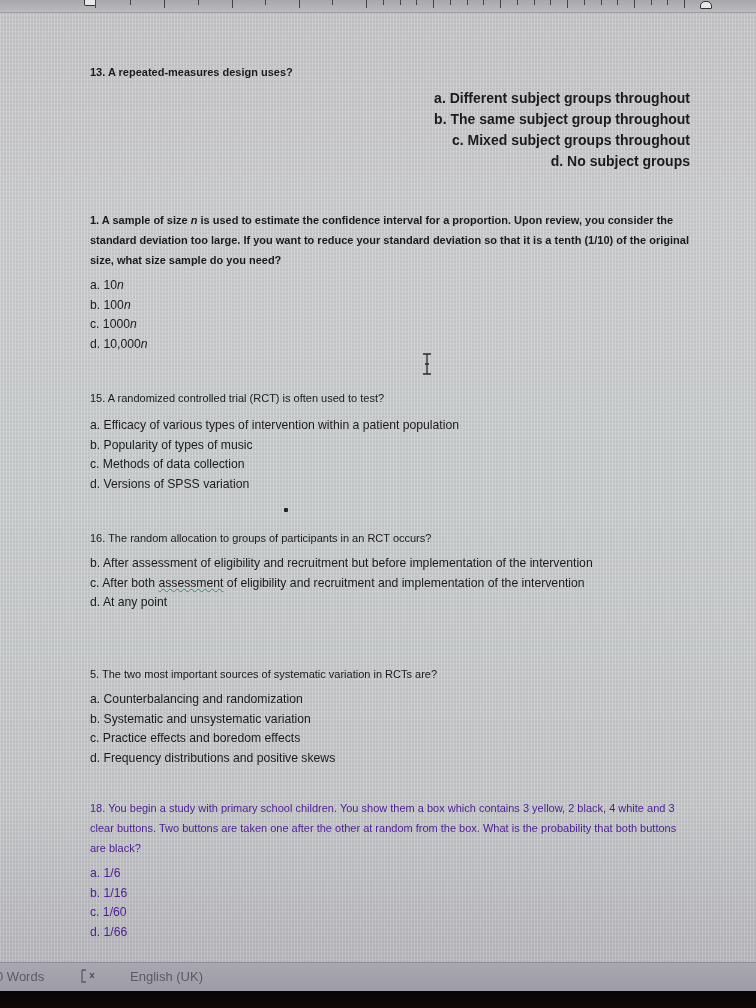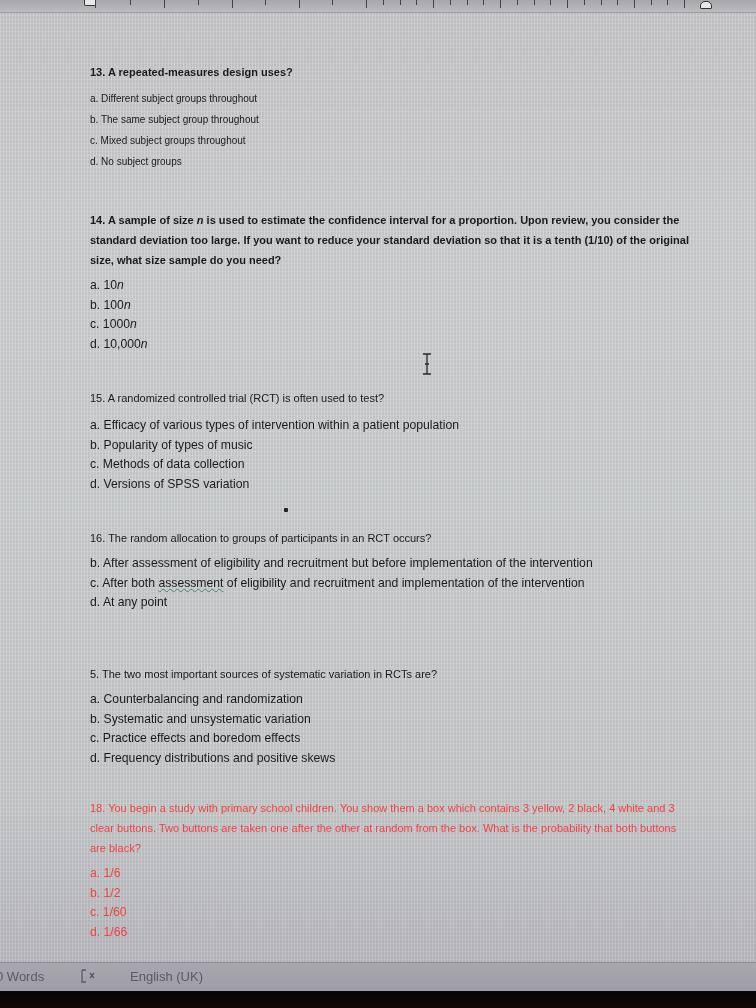--- a/index.html
+++ b/index.html
@@ -35,23 +35,23 @@
   }
   .page {
     position: absolute; left: 90px; top: 60px; width: 600px;
     color: #1b1b1b;
   }
   .q { position: absolute; left: 0; width: 600px; }
   .q-text { font-size: 11px; line-height: 20px; margin: 0; }
   .q13 .q-text, .q14 .q-text { font-weight: bold; font-size: 11px; }
   .opts { margin: 0; padding: 0; list-style: none; }
   .opts li { font-size: 12.2px; line-height: 19.5px; }
-  .q13 .opts li { font-weight: normal; font-size: 10px; line-height: 21px; }
+  .q13 .opts li { font-weight: bold; font-size: 14px; line-height: 21px; text-align: right; }
   .q14 .opts li { line-height: 19.5px; }
-  .q18 .opts li, .q18 .q-text { color: #ef4444; }
+  .q18 .opts li, .q18 .q-text { color: #4c1d95; }
   .q-text i, .opts i { font-style: italic; }
   .squiggle { text-decoration: underline wavy #3a8a7a; text-decoration-thickness: 1px; }
   .cursor-ibeam {
     position: absolute; left: 422px; top: 353px; width: 10px; height: 22px;
   }
   .dot { position: absolute; left: 284px; top: 508px; width: 4px; height: 4px; background: #222; border-radius: 1px; }
   .statusbar {
     position: absolute; left: 0; top: 962px; width: 756px; height: 29px;
     background: linear-gradient(180deg, #a9a8b0 0%, #9d9ca6 100%);
     border-top: 1px solid #8e8e96;
@@ -107,21 +107,21 @@
     <p class="q-text">13. A repeated-measures design uses?</p>
     <ul class="opts" style="margin-top:6px">
       <li>a. Different subject groups throughout</li>
       <li>b. The same subject group throughout</li>
       <li>c. Mixed subject groups throughout</li>
       <li>d. No subject groups</li>
     </ul>
   </div>
 
   <div class="q q14" style="top:150px">
-    <p class="q-text"><span>14. A sample of size </span><i>n</i><span> is used to estimate the confidence interval for a proportion. Upon review, you consider the standard deviation too large. If you want to reduce your standard deviation so that it is a tenth (1/10) of the original size, what size sample do you need?</span></p>
+    <p class="q-text"><span>1. A sample of size </span><i>n</i><span> is used to estimate the confidence interval for a proportion. Upon review, you consider the standard deviation too large. If you want to reduce your standard deviation so that it is a tenth (1/10) of the original size, what size sample do you need?</span></p>
     <ul class="opts" style="margin-top:6px">
       <li><span>a. 10</span><i>n</i></li>
       <li><span>b. 100</span><i>n</i></li>
       <li><span>c. 1000</span><i>n</i></li>
       <li><span>d. 10,000</span><i>n</i></li>
     </ul>
   </div>
 
   <div class="q q15" style="top:328px">
     <p class="q-text">15. A randomized controlled trial (RCT) is often used to test?</p>
@@ -149,21 +149,21 @@
       <li>b. Systematic and unsystematic variation</li>
       <li>c. Practice effects and boredom effects</li>
       <li>d. Frequency distributions and positive skews</li>
     </ul>
   </div>
 
   <div class="q q18" style="top:738px">
     <p class="q-text">18. You begin a study with primary school children. You show them a box which contains 3 yellow, 2 black, 4 white and 3 clear buttons. Two buttons are taken one after the other at random from the box. What is the probability that both buttons are black?</p>
     <ul class="opts" style="margin-top:6px">
       <li>a. 1/6</li>
-      <li>b. 1/2</li>
+      <li>b. 1/16</li>
       <li>c. 1/60</li>
       <li>d. 1/66</li>
     </ul>
   </div>
 </div>
 
 <svg class="cursor-ibeam" viewBox="0 0 10 22">
   <path d="M1 1 H9 M5 1 V21 M1 21 H9 M3 11 H7" stroke="#2a2a2a" stroke-width="1.3" fill="none"></path>
 </svg>
 <div class="dot"></div>

